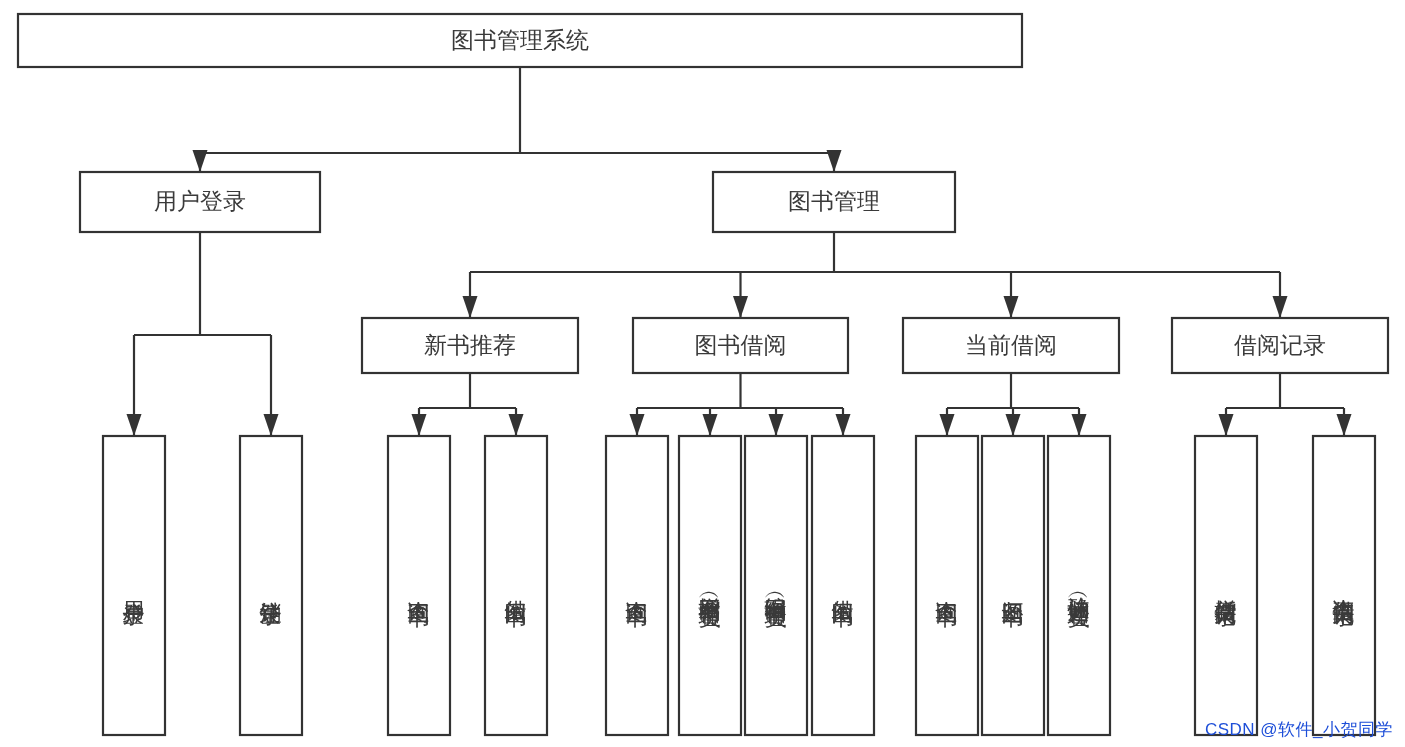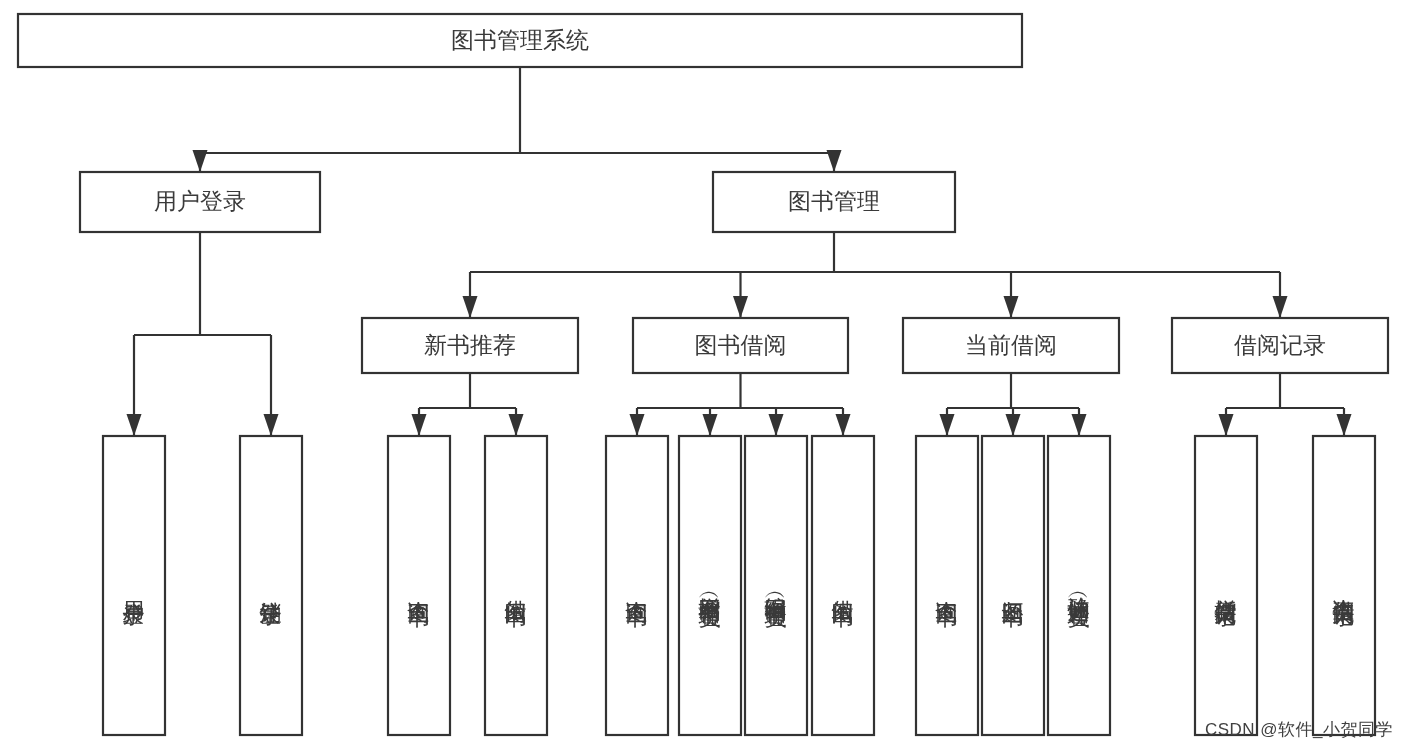--- a/index.html
+++ b/index.html
@@ -65,21 +65,21 @@
     letter-spacing: 1.5px;
     color: #3a3a3a;
     white-space: nowrap;
   }
   #watermark {
     position: absolute;
     right: 12px;
     bottom: 6px;
     font-family: "Liberation Sans", "DejaVu Sans", sans-serif;
     font-size: 17px;
-    color: #404040;
+    color: #1d4ed8;
     letter-spacing: 0.5px;
     white-space: nowrap;
   }
 </style>
 </head>
 <body>
 
 <div id="diagram-root">
 
   <svg class="diagram-canvas" viewBox="0 0 1405 747" xmlns="http://www.w3.org/2000/svg">

